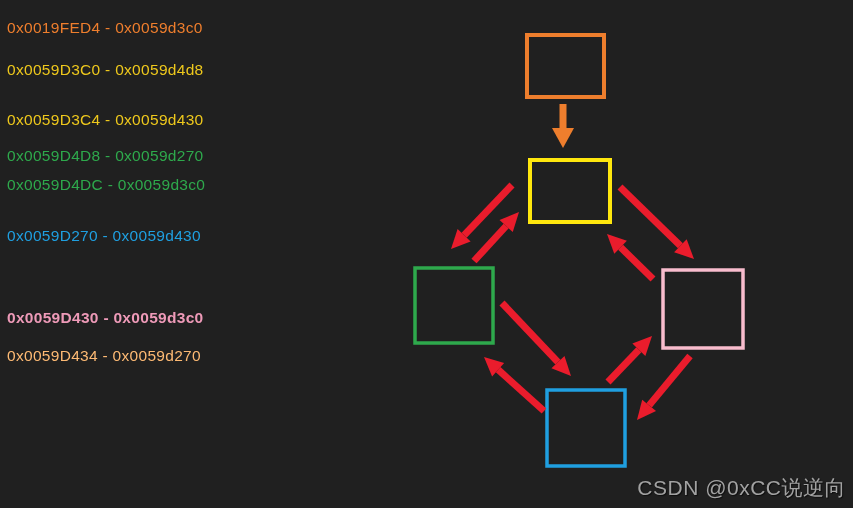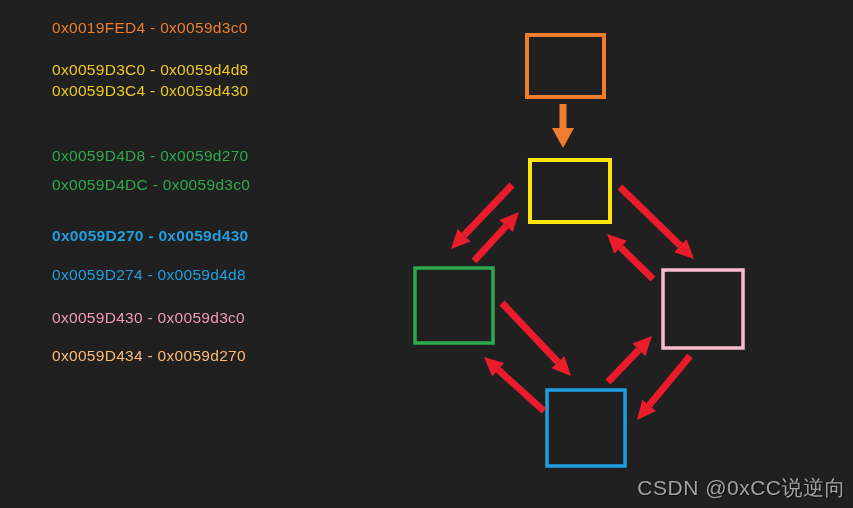--- a/index.html
+++ b/index.html
@@ -23,21 +23,20 @@
     height: 100%;
   }
   .addr {
     position: absolute;
     left: 7px;
     font-size: 15.5px;
     font-weight: 400;
     letter-spacing: 0.3px;
     white-space: nowrap;
     line-height: 20px;
-    margin-left: 45px;
   }
   .graph-canvas {
     position: absolute;
     left: 0;
     top: 0;
   }
   .watermark {
     position: absolute;
     right: 7px;
     bottom: 6px;
@@ -47,26 +46,25 @@
     text-shadow: 1px 1px 1px rgba(0,0,0,0.6);
   }
 </style>
 </head>
 <body>
 
 <div class="stage">
   <div class="addr-list" id="addr-list">
       <div class="addr" style="top: 18px; color: rgb(238, 126, 45);">0x0019FED4 - 0x0059d3c0</div>
       <div class="addr" style="top: 60px; color: rgb(238, 200, 28); text-align: center;">0x0059D3C0 - 0x0059d4d8</div>
-      <div class="addr" style="top: 81px; color: rgb(238, 200, 28);">0x0059D3C4 - 0x0059d430</div>
+      <div class="addr" style="top: 110px; color: rgb(238, 200, 28);">0x0059D3C4 - 0x0059d430</div>
       <div class="addr" style="top: 146px; color: rgb(46, 169, 76);">0x0059D4D8 - 0x0059d270</div>
       <div class="addr" style="top: 175px; color: rgb(46, 169, 76);">0x0059D4DC - 0x0059d3c0</div>
-      <div class="addr" style="top: 226px; color: rgb(31, 159, 224); font-weight: bold;">0x0059D270 - 0x0059d430</div>
-      <div class="addr" style="top: 265px; color: rgb(31, 159, 224);">0x0059D274 - 0x0059d4d8</div>
-      <div class="addr" style="top: 308px; color: rgb(238, 154, 184);">0x0059D430 - 0x0059d3c0</div>
+      <div class="addr" style="top: 226px; color: rgb(31, 159, 224);">0x0059D270 - 0x0059d430</div>
+      <div class="addr" style="top: 308px; color: rgb(238, 154, 184); font-weight: bold;">0x0059D430 - 0x0059d3c0</div>
       <div class="addr" style="top: 346px; color: #fdba74;">0x0059D434 - 0x0059d270</div>
     </div>
   <svg class="graph-canvas" id="graph-canvas" width="853" height="508" viewBox="0 0 853 508">
       <rect x="527" y="35" width="77" height="62" fill="none" stroke="#ee7e2d" stroke-width="4"></rect>
       <rect x="530" y="160" width="80" height="62" fill="none" stroke="#ffe70e" stroke-width="4"></rect>
       <rect x="415" y="268" width="78" height="75" fill="none" stroke="#2ea94c" stroke-width="3.5"></rect>
       <rect x="663" y="270" width="80" height="78" fill="none" stroke="#f8bccd" stroke-width="3.5"></rect>
       <rect x="547" y="390" width="78" height="76" fill="none" stroke="#1f9fe0" stroke-width="3.5"></rect>
       <g>
         <line x1="563" y1="104" x2="563" y2="128" stroke="#ee7e2d" stroke-width="7"></line>

